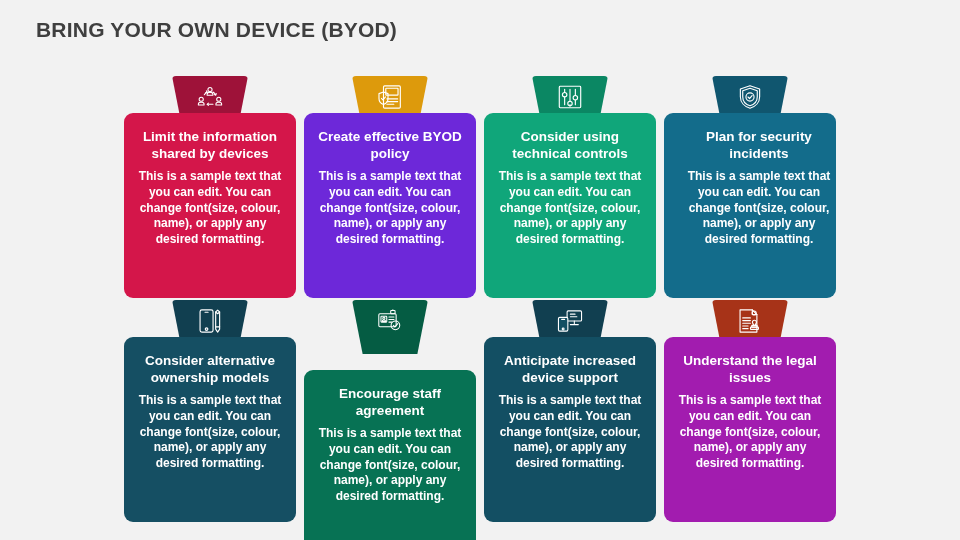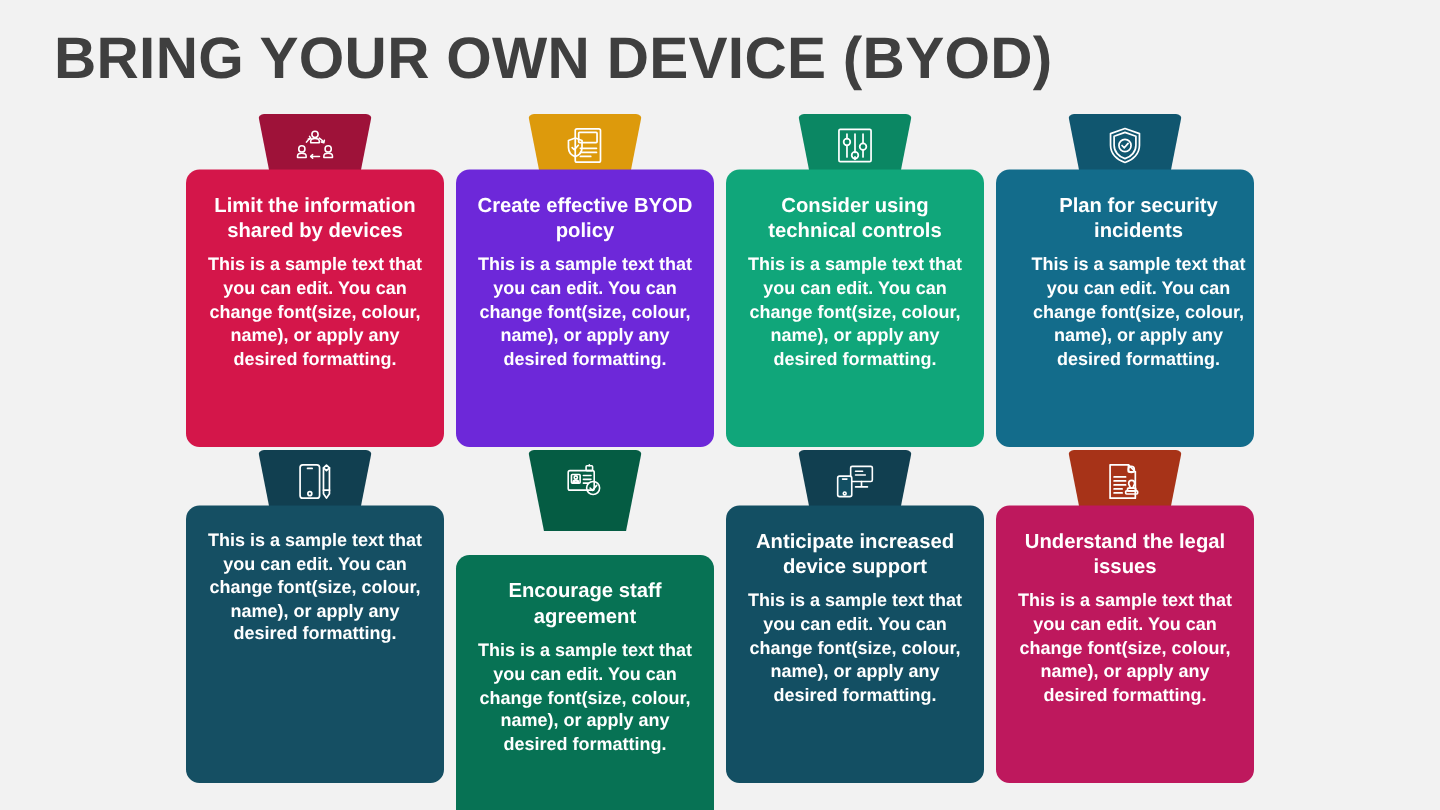--- a/index.html
+++ b/index.html
@@ -20,21 +20,21 @@
     position: relative;
     width: 960px;
     height: 540px;
     background: #f2f2f2;
   }
 
   #page-title {
     position: absolute;
     left: 36px;
     top: 18px;
-    font-size: 39px;
+    font-size: 21px;
     font-weight: bold;
     letter-spacing: 0.2px;
     color: #3f3f3f;
     white-space: nowrap;
   }
 
   #grid {
     position: absolute;
     left: 124px;
     top: 76px;
@@ -199,20 +199,21 @@
       <rect x="4" y="2.5" width="17" height="29" rx="2.4"></rect>
       <path d="M10.5 5.6h4"></path>
       <circle cx="12.5" cy="27.6" r="1.7"></circle>
       <path d="M27 2.8l2.6 2.4-2.6 2.3-2.6-2.3z"></path>
       <path d="M24.4 5.2v22.4l2.6 3.9 2.6-3.9V5.2"></path>
       <path d="M24.4 24.6h5.2"></path>
     </svg>
           </span>
         </div>
         <div class="body" style="background: rgb(21, 79, 99);">
+          <div class="card-title">Consider alternative ownership models</div>
           <div class="card-desc">This is a sample text that you can edit. You can change font(size, colour, name), or apply any desired formatting.</div>
         </div>
       </div>
       <div class="card">
         <div class="tab" style="background: rgb(5, 92, 67);">
           <span>
     <svg viewBox="0 0 36 32" fill="none" stroke="#fff" stroke-width="1.5" stroke-linecap="round" stroke-linejoin="round">
       <rect x="2.5" y="6" width="24" height="18" rx="1.6"></rect>
       <rect x="5.5" y="9.5" width="8" height="8" rx="0.8"></rect>
       <circle cx="9.5" cy="12.3" r="1.5"></circle>
@@ -255,20 +256,20 @@
       <path d="M4 2.5h16l6 6v23H4z"></path>
       <path d="M20 2.5v6h6"></path>
       <path d="M7.5 13h10M7.5 16.5h10M7.5 20h10M7.5 23.5h7M7.5 27h7"></path>
       <circle cx="22.5" cy="6.5" r="2.6"></circle>
       <path d="M24 22.8c0-2 1.4-2.6 1.4-4.2a2.6 2.6 0 0 0-5.2 0c0 1.6 1.4 2.2 1.4 4.2z"></path>
       <rect x="19.2" y="22.8" width="7.2" height="2.3" rx="0.7"></rect>
       <rect x="17.6" y="25.1" width="10.4" height="2.8" rx="0.8"></rect>
     </svg>
           </span>
         </div>
-        <div class="body" style="background: #be185d;">
+        <div class="body" style="background: #a21caf;">
           <div class="card-title">Understand the legal issues</div>
           <div class="card-desc">This is a sample text that you can edit. You can change font(size, colour, name), or apply any desired formatting.</div>
         </div>
       </div>
     </div>
 
 </div>
 
 </body></html>

